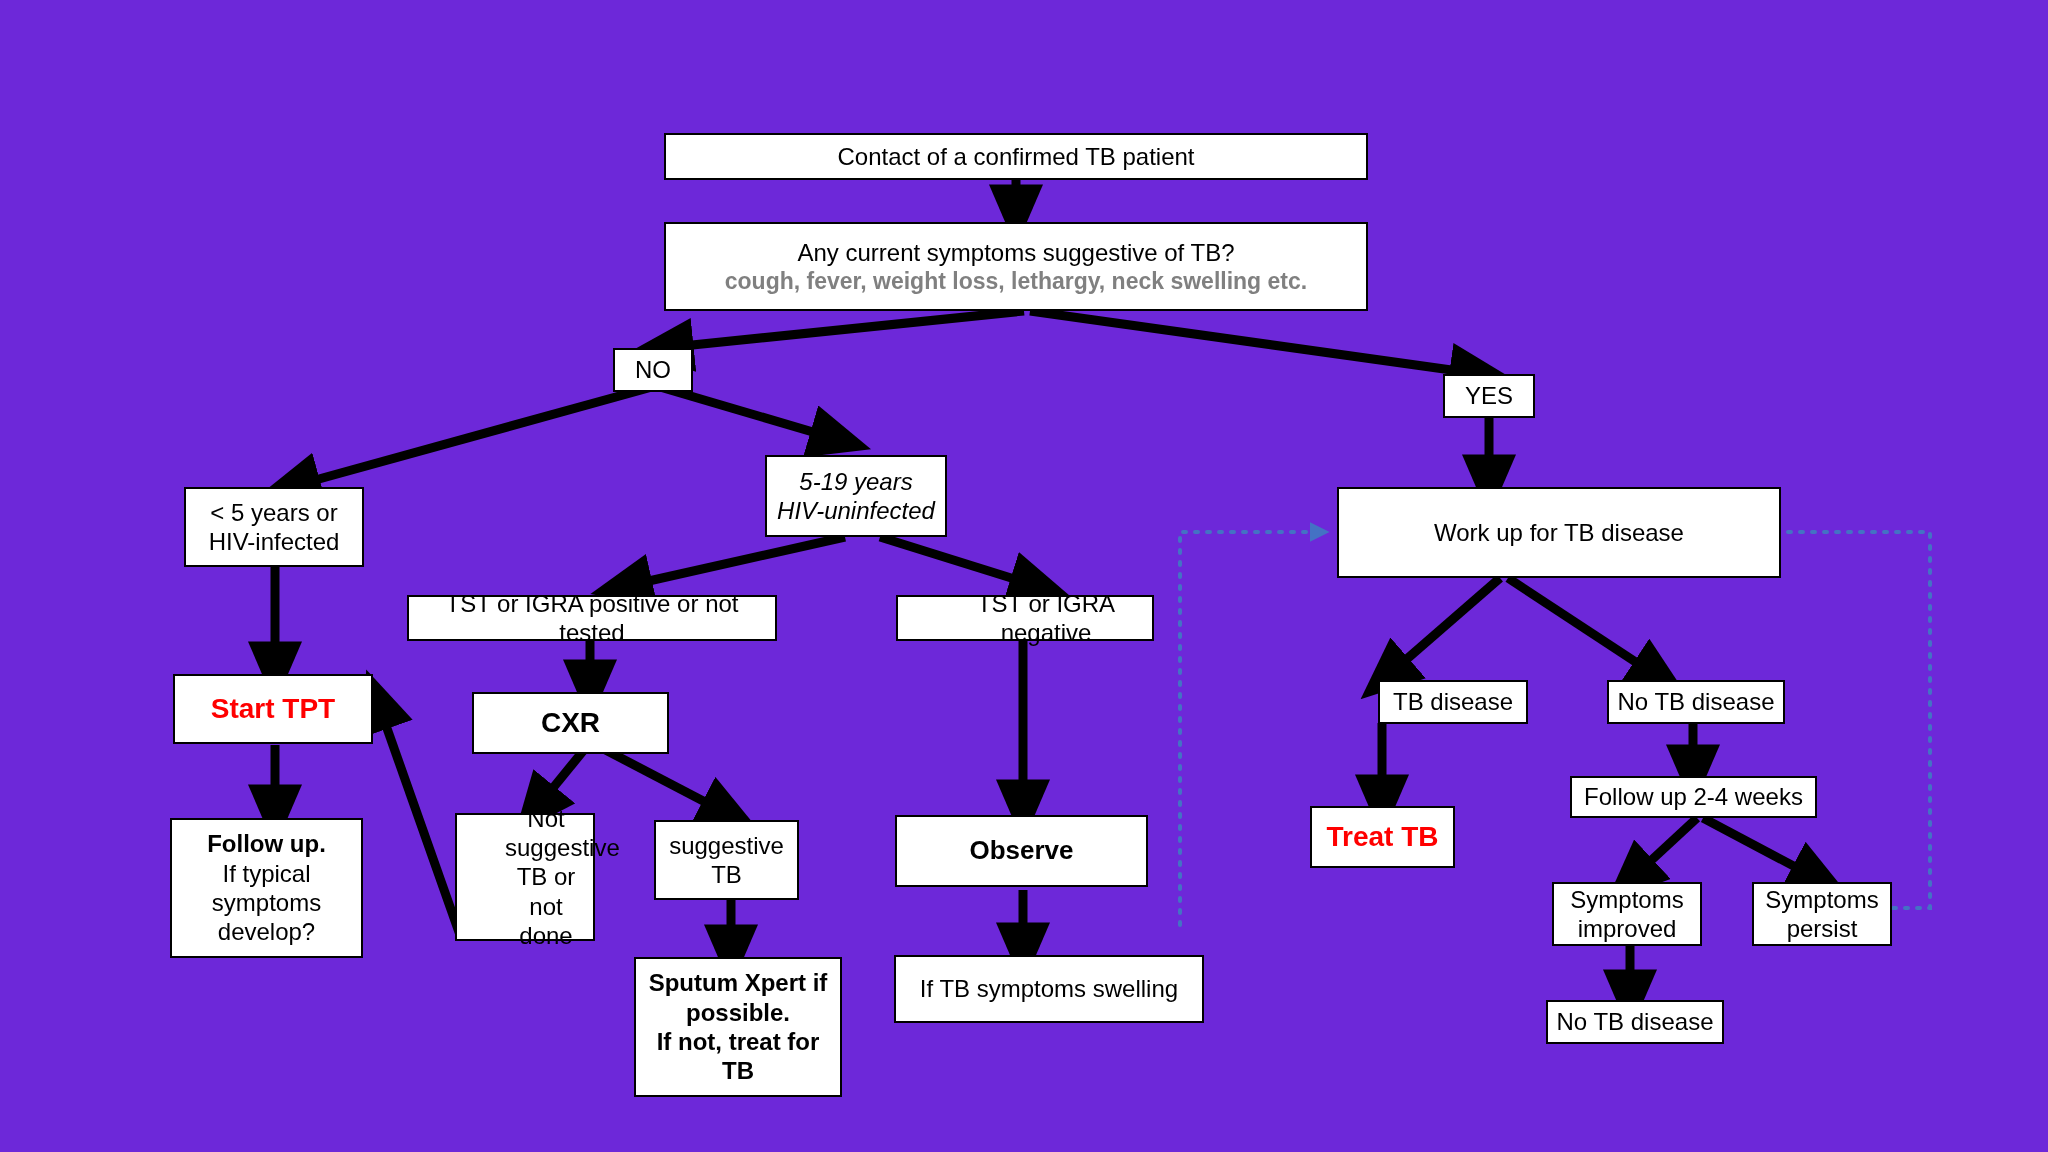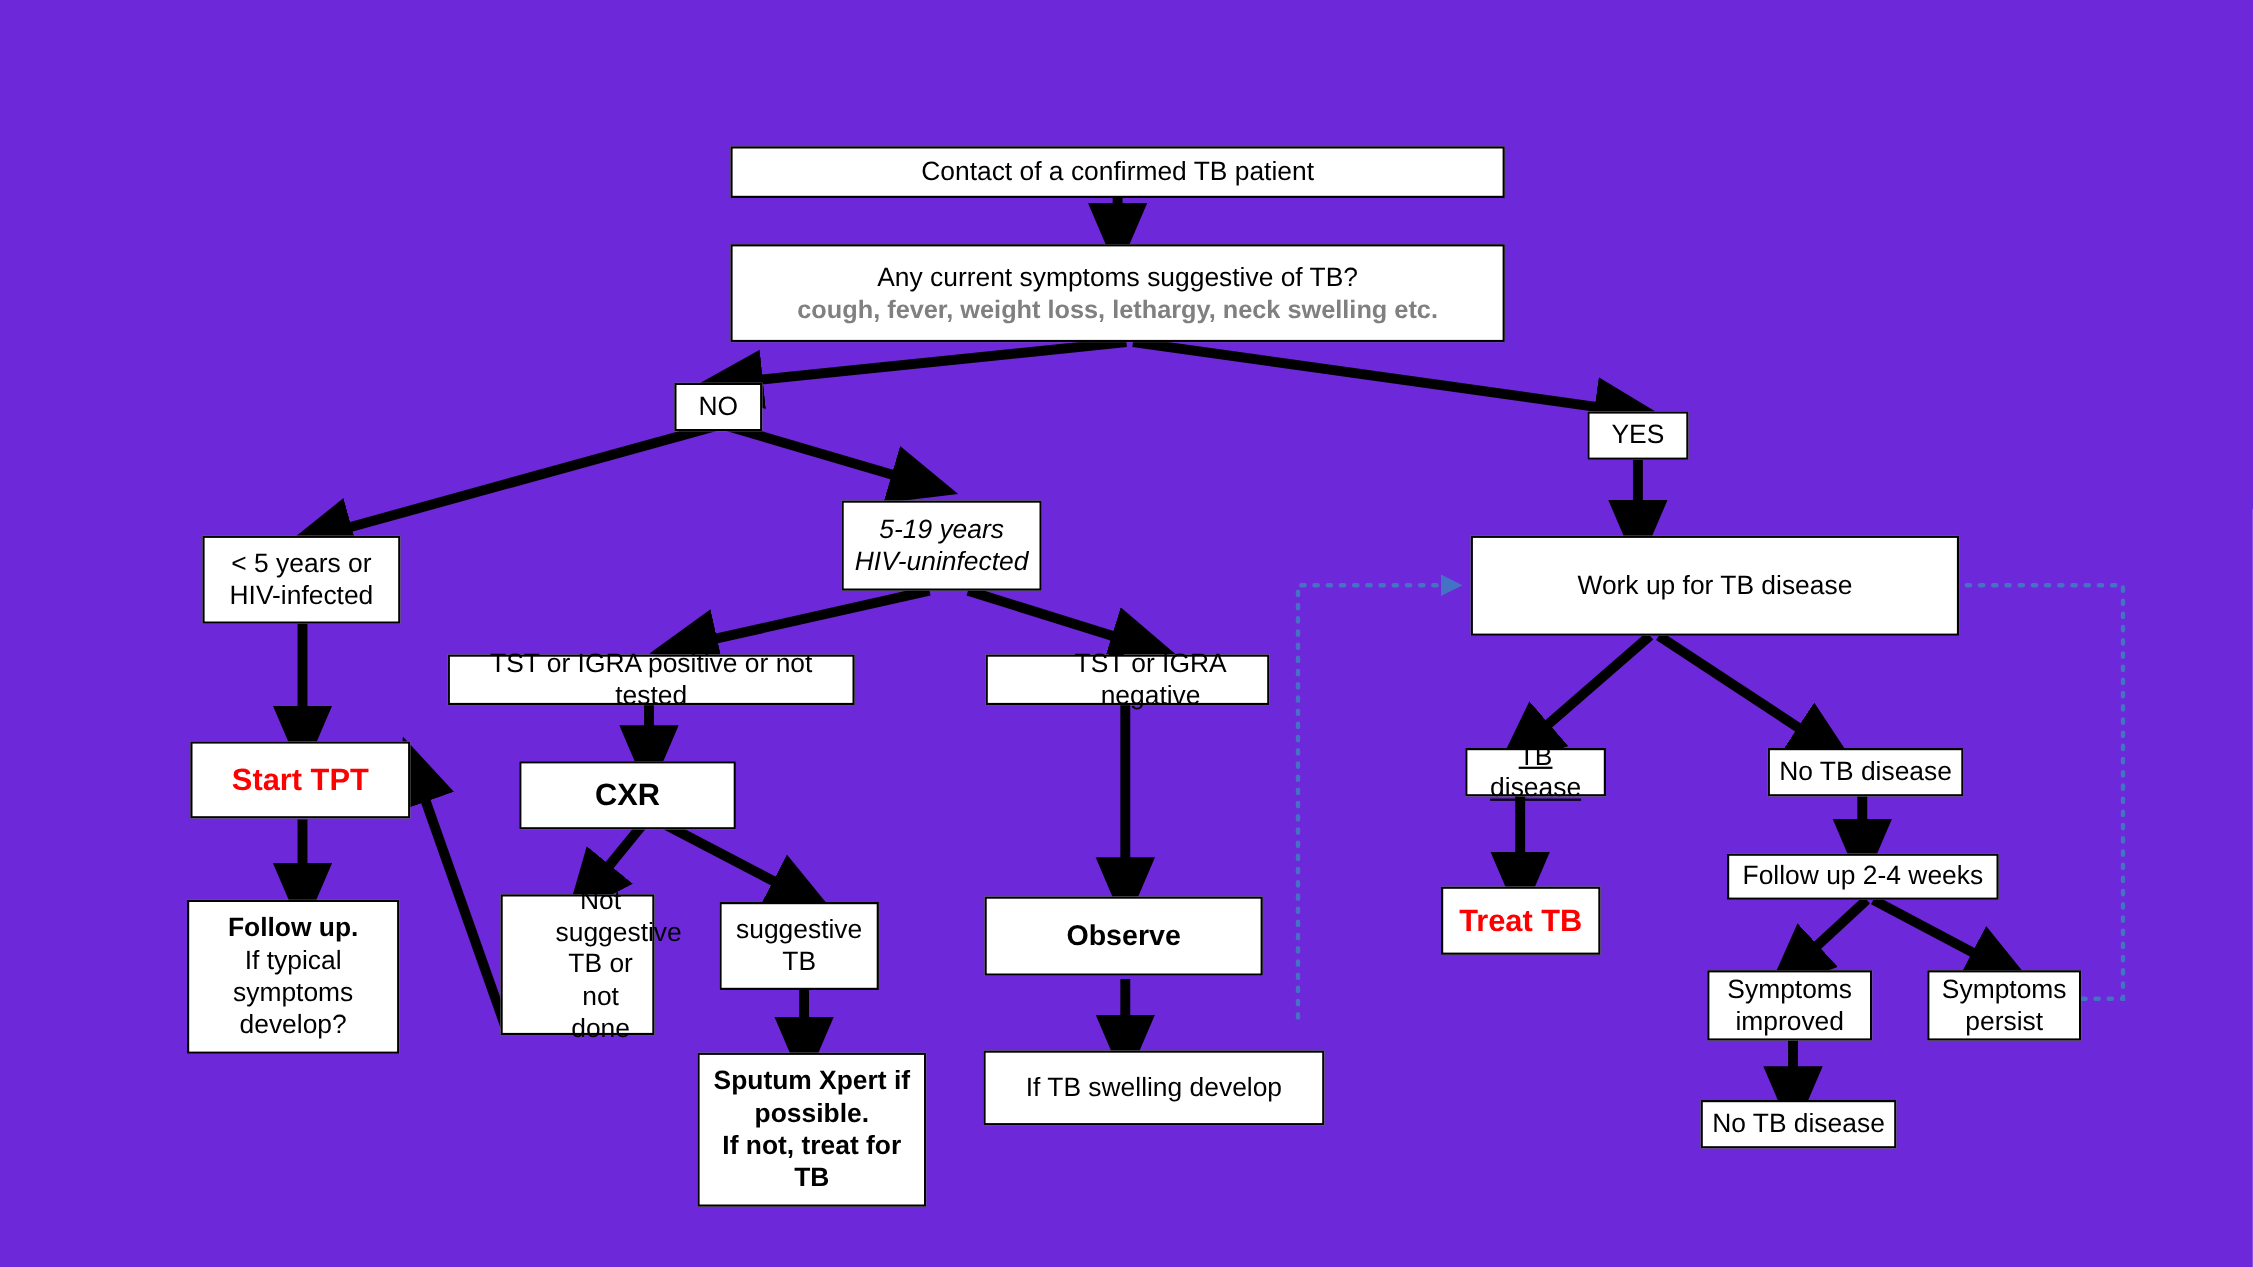--- a/index.html
+++ b/index.html
@@ -191,28 +191,28 @@
   </div>
 
   <div class="node fs-24" style="left:634px; top:957px; width:208px; height:140px;">
     <span class="ln t-bold">Sputum Xpert if</span>
     <span class="ln t-bold">possible.</span>
     <span class="ln t-bold">If not, treat for</span>
     <span class="ln t-bold">TB</span>
   </div>
 
   <div class="node fs-24" style="left:894px; top:955px; width:310px; height:68px;">
-    <span class="ln t-normal">If TB swelling develop</span>
+    <span class="ln t-normal">If TB symptoms swelling</span>
   </div>
 
   <div class="node fs-24" style="left:1337px; top:487px; width:444px; height:91px;">
     <span class="ln t-normal">Work up for TB disease</span>
   </div>
 
-  <div class="node fs-24" style="left:1332px; top:680px; width:128px; height:44px;text-decoration:underline;">
+  <div class="node fs-24" style="left:1378px; top:680px; width:150px; height:44px;">
     <span class="ln t-normal">TB disease</span>
   </div>
 
   <div class="node fs-24" style="left:1607px; top:680px; width:178px; height:44px;">
     <span class="ln t-normal">No TB disease</span>
   </div>
 
   <div class="node fs-28" style="left:1310px; top:806px; width:145px; height:62px;">
     <span class="ln t-red">Treat TB</span>
   </div>

